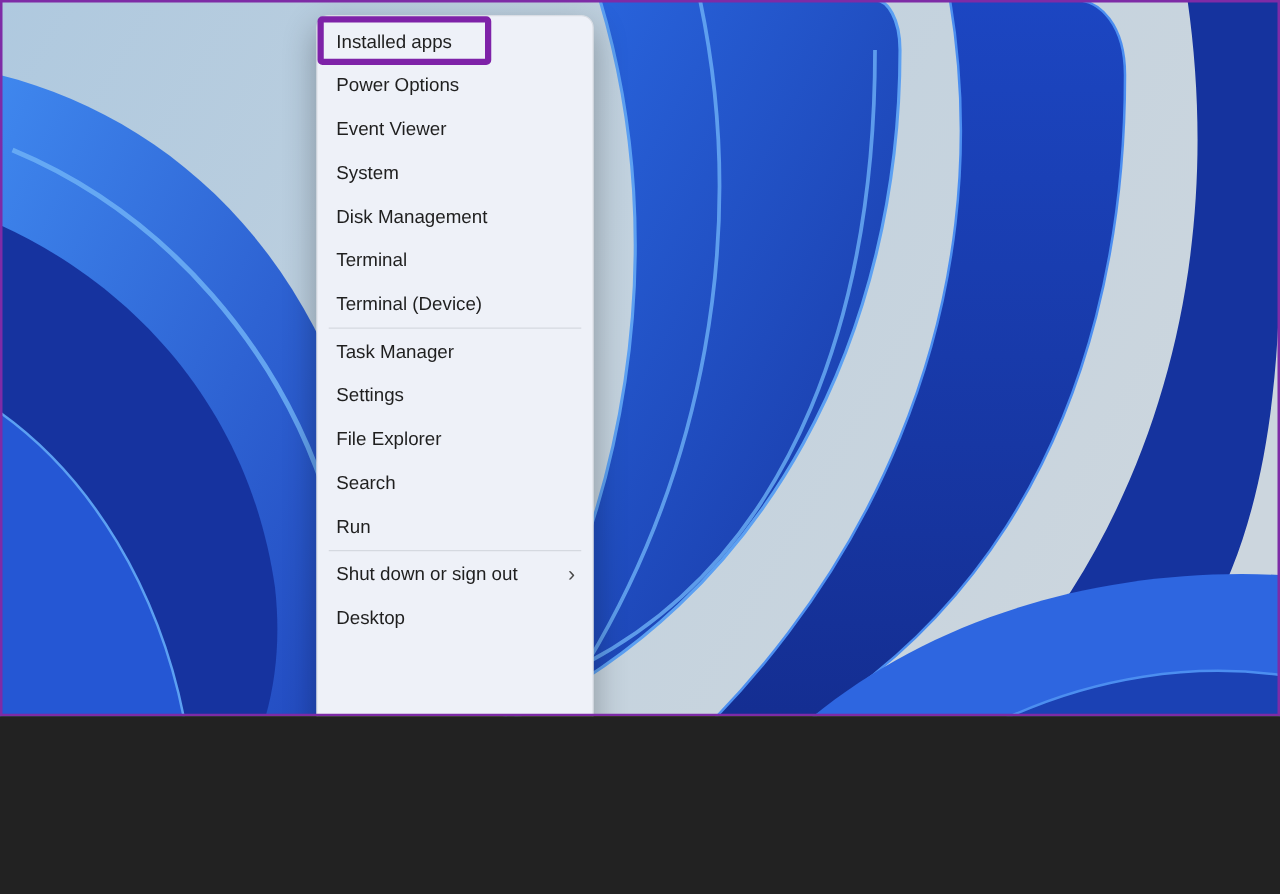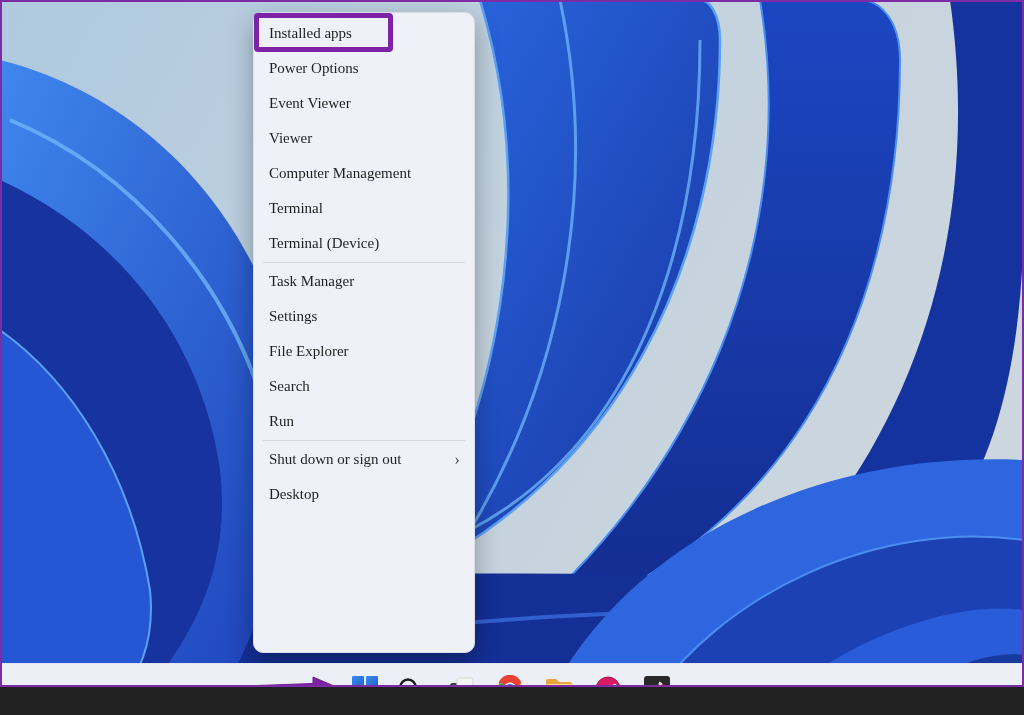--- a/index.html
+++ b/index.html
@@ -1,17 +1,17 @@
 <!DOCTYPE html>
 <html><head>
 <meta charset="utf-8">
 <style>
   html,body{margin:0;padding:0;background:#222;}
-  .stage{position:relative;width:1024px;height:687px;overflow:hidden;
-         font-family:Liberation Serif, serif;background:#eab308;}
+  .stage{position:relative;width:1024px;height:573px;overflow:hidden;
+         font-family:Liberation Sans, sans-serif;background:#eab308;}
   .wall{position:absolute;inset:0;}
   
   .menu{position:absolute;left:253px;top:12px;width:222px;height:641px;
         background:#eef1f8;border:1px solid #d9dde4;border-radius:10px;
         box-shadow:0 10px 26px rgba(0,0,0,.30);box-sizing:border-box;
         padding-top:3px;z-index:5;}
   .mi{height:35px;display:flex;align-items:center;padding:0 14px 0 15px;
       font-size:15px;color:#1f1f1f;position:relative;cursor:default;}
   .mi .chev{margin-left:auto;font-size:17px;color:#4a4a4a;line-height:1;}
   .sep{height:1px;background:#d5d9e0;margin:1px 9px;}
@@ -85,24 +85,24 @@
     <div class="mi">
         <span>Installed apps</span>
       </div>
     <div class="mi">
         <span>Power Options</span>
       </div>
     <div class="mi">
         <span>Event Viewer</span>
       </div>
     <div class="mi">
-        <span>Viewer</span>
-      </div>
-    <div class="mi">
-        <span>Computer Management</span>
+        <span>System</span>
+      </div>
+    <div class="mi">
+        <span>Disk Management</span>
       </div>
     <div class="mi">
         <span>Terminal</span>
       </div>
     <div class="mi">
         <span>Terminal (Device)</span>
       </div>
     <div class="sep"></div>
     <div class="mi">
         <span>Task Manager</span>

